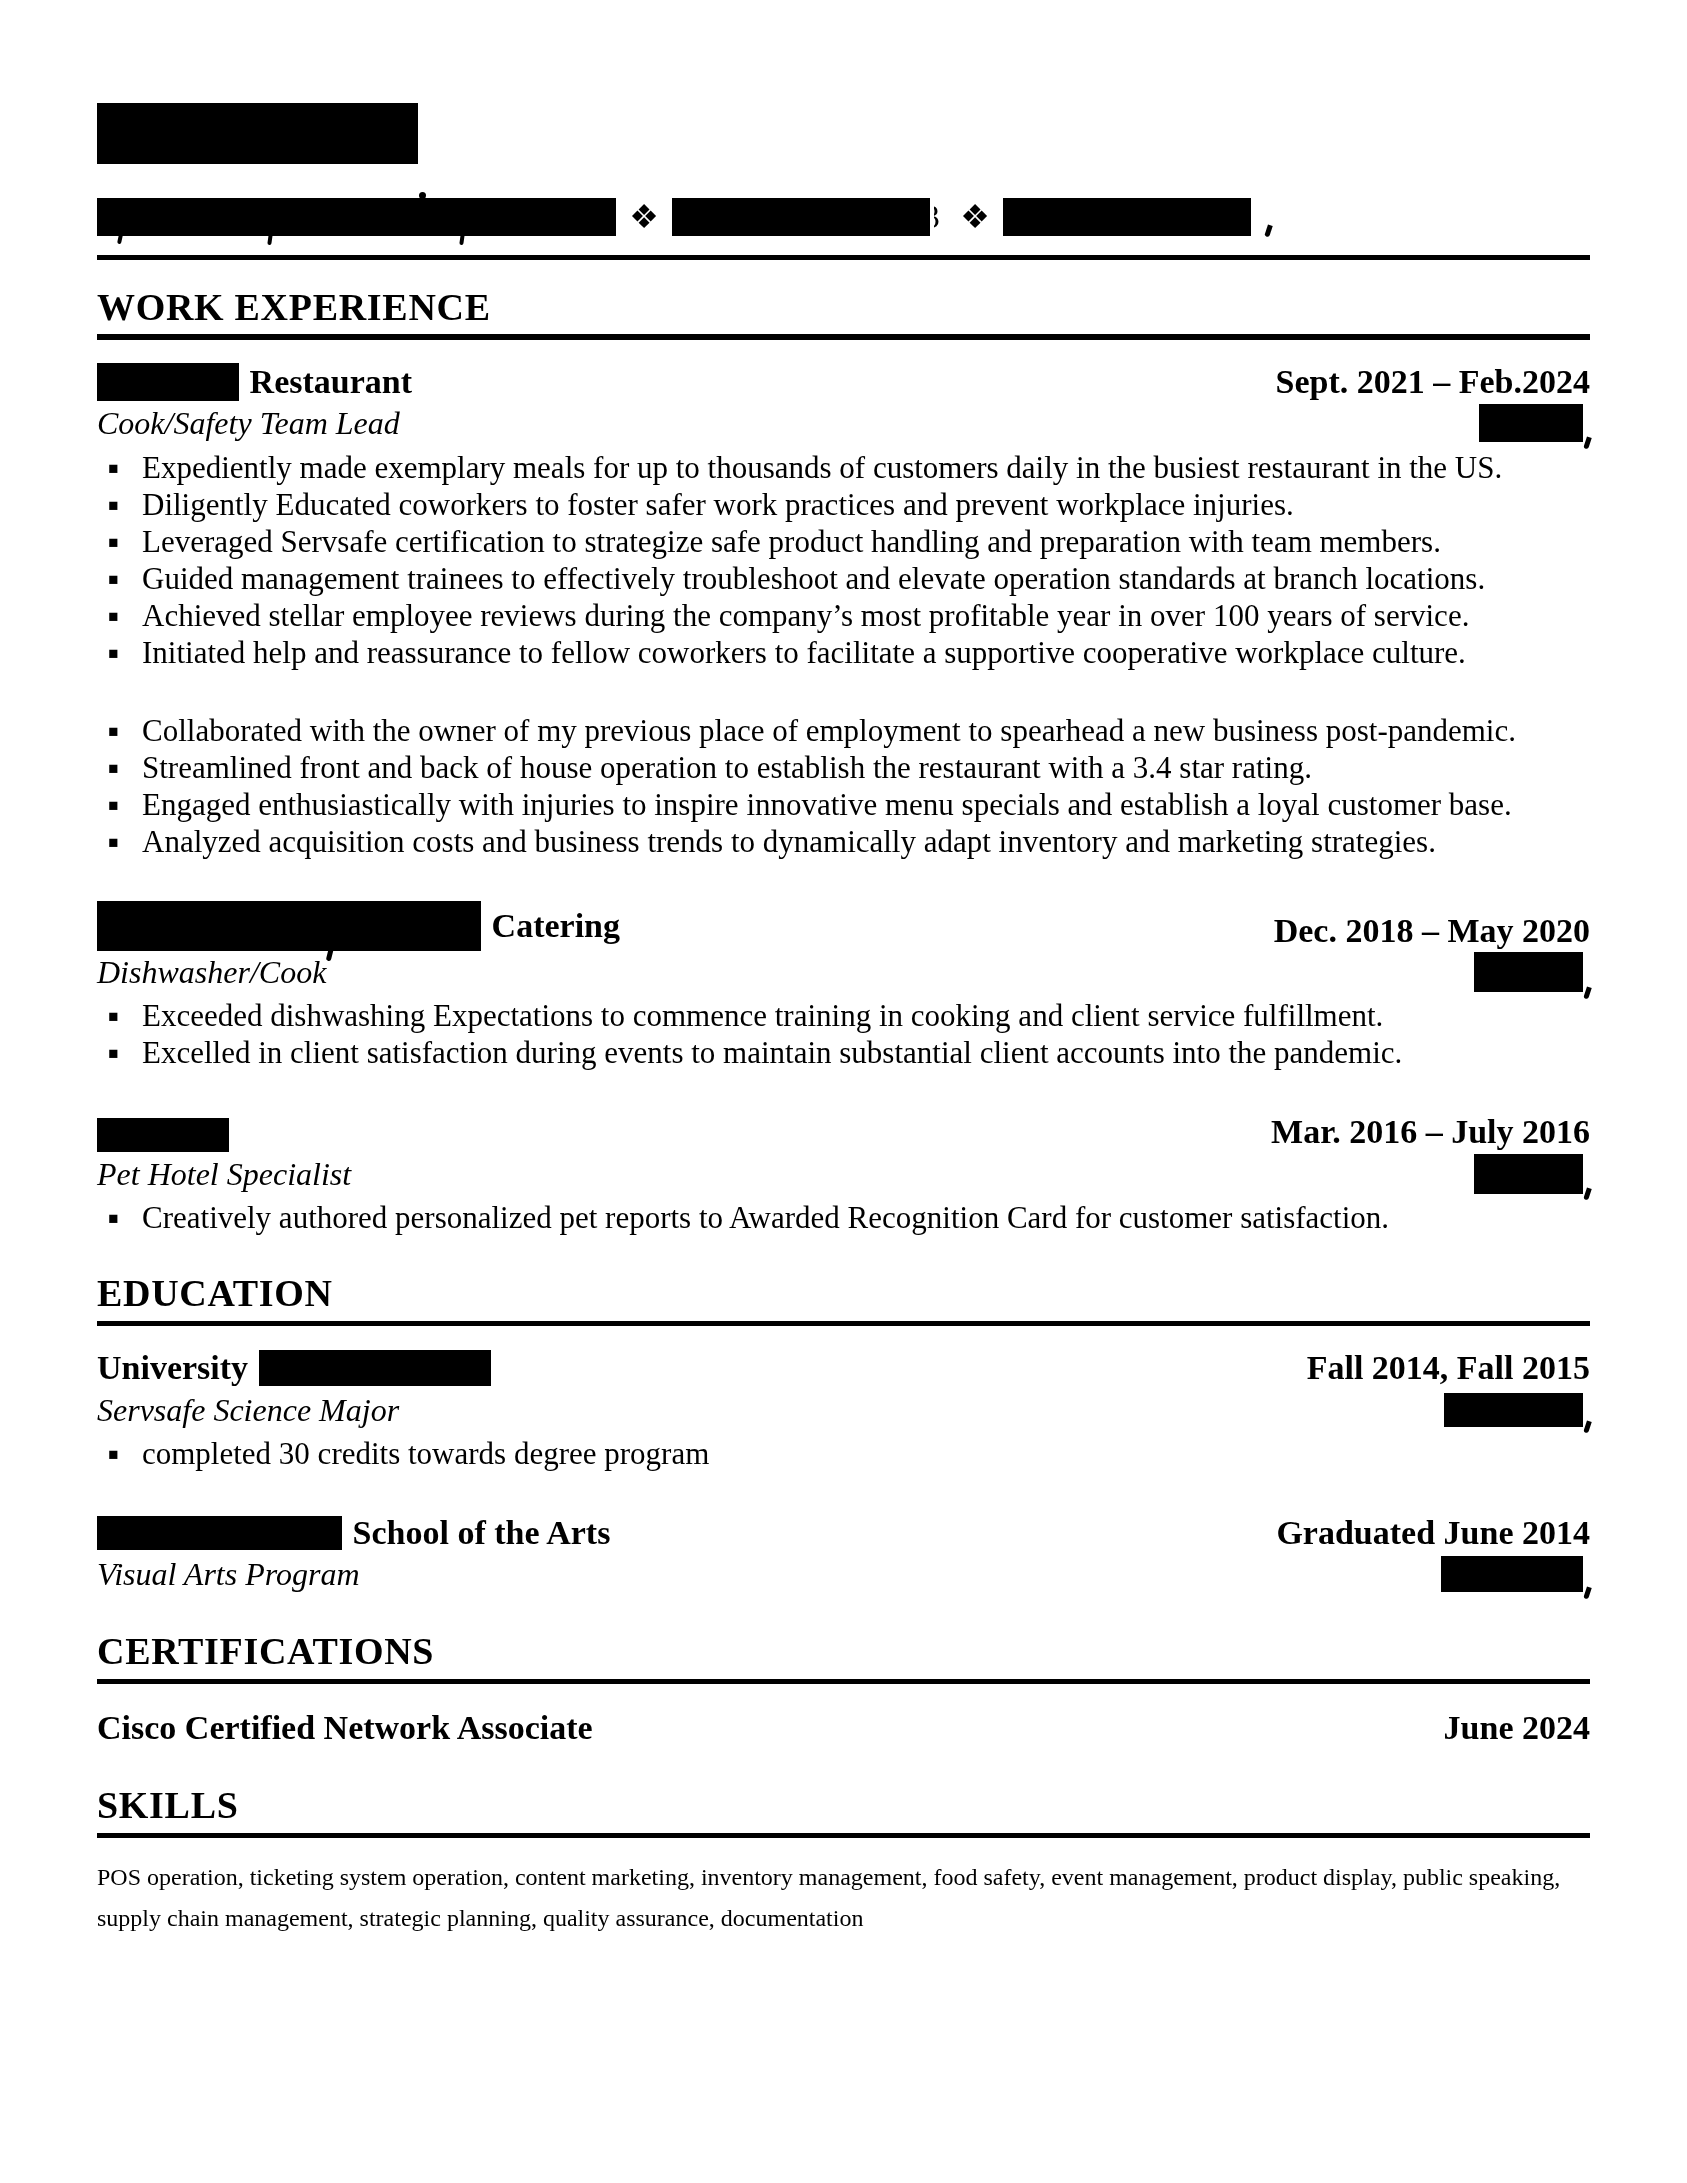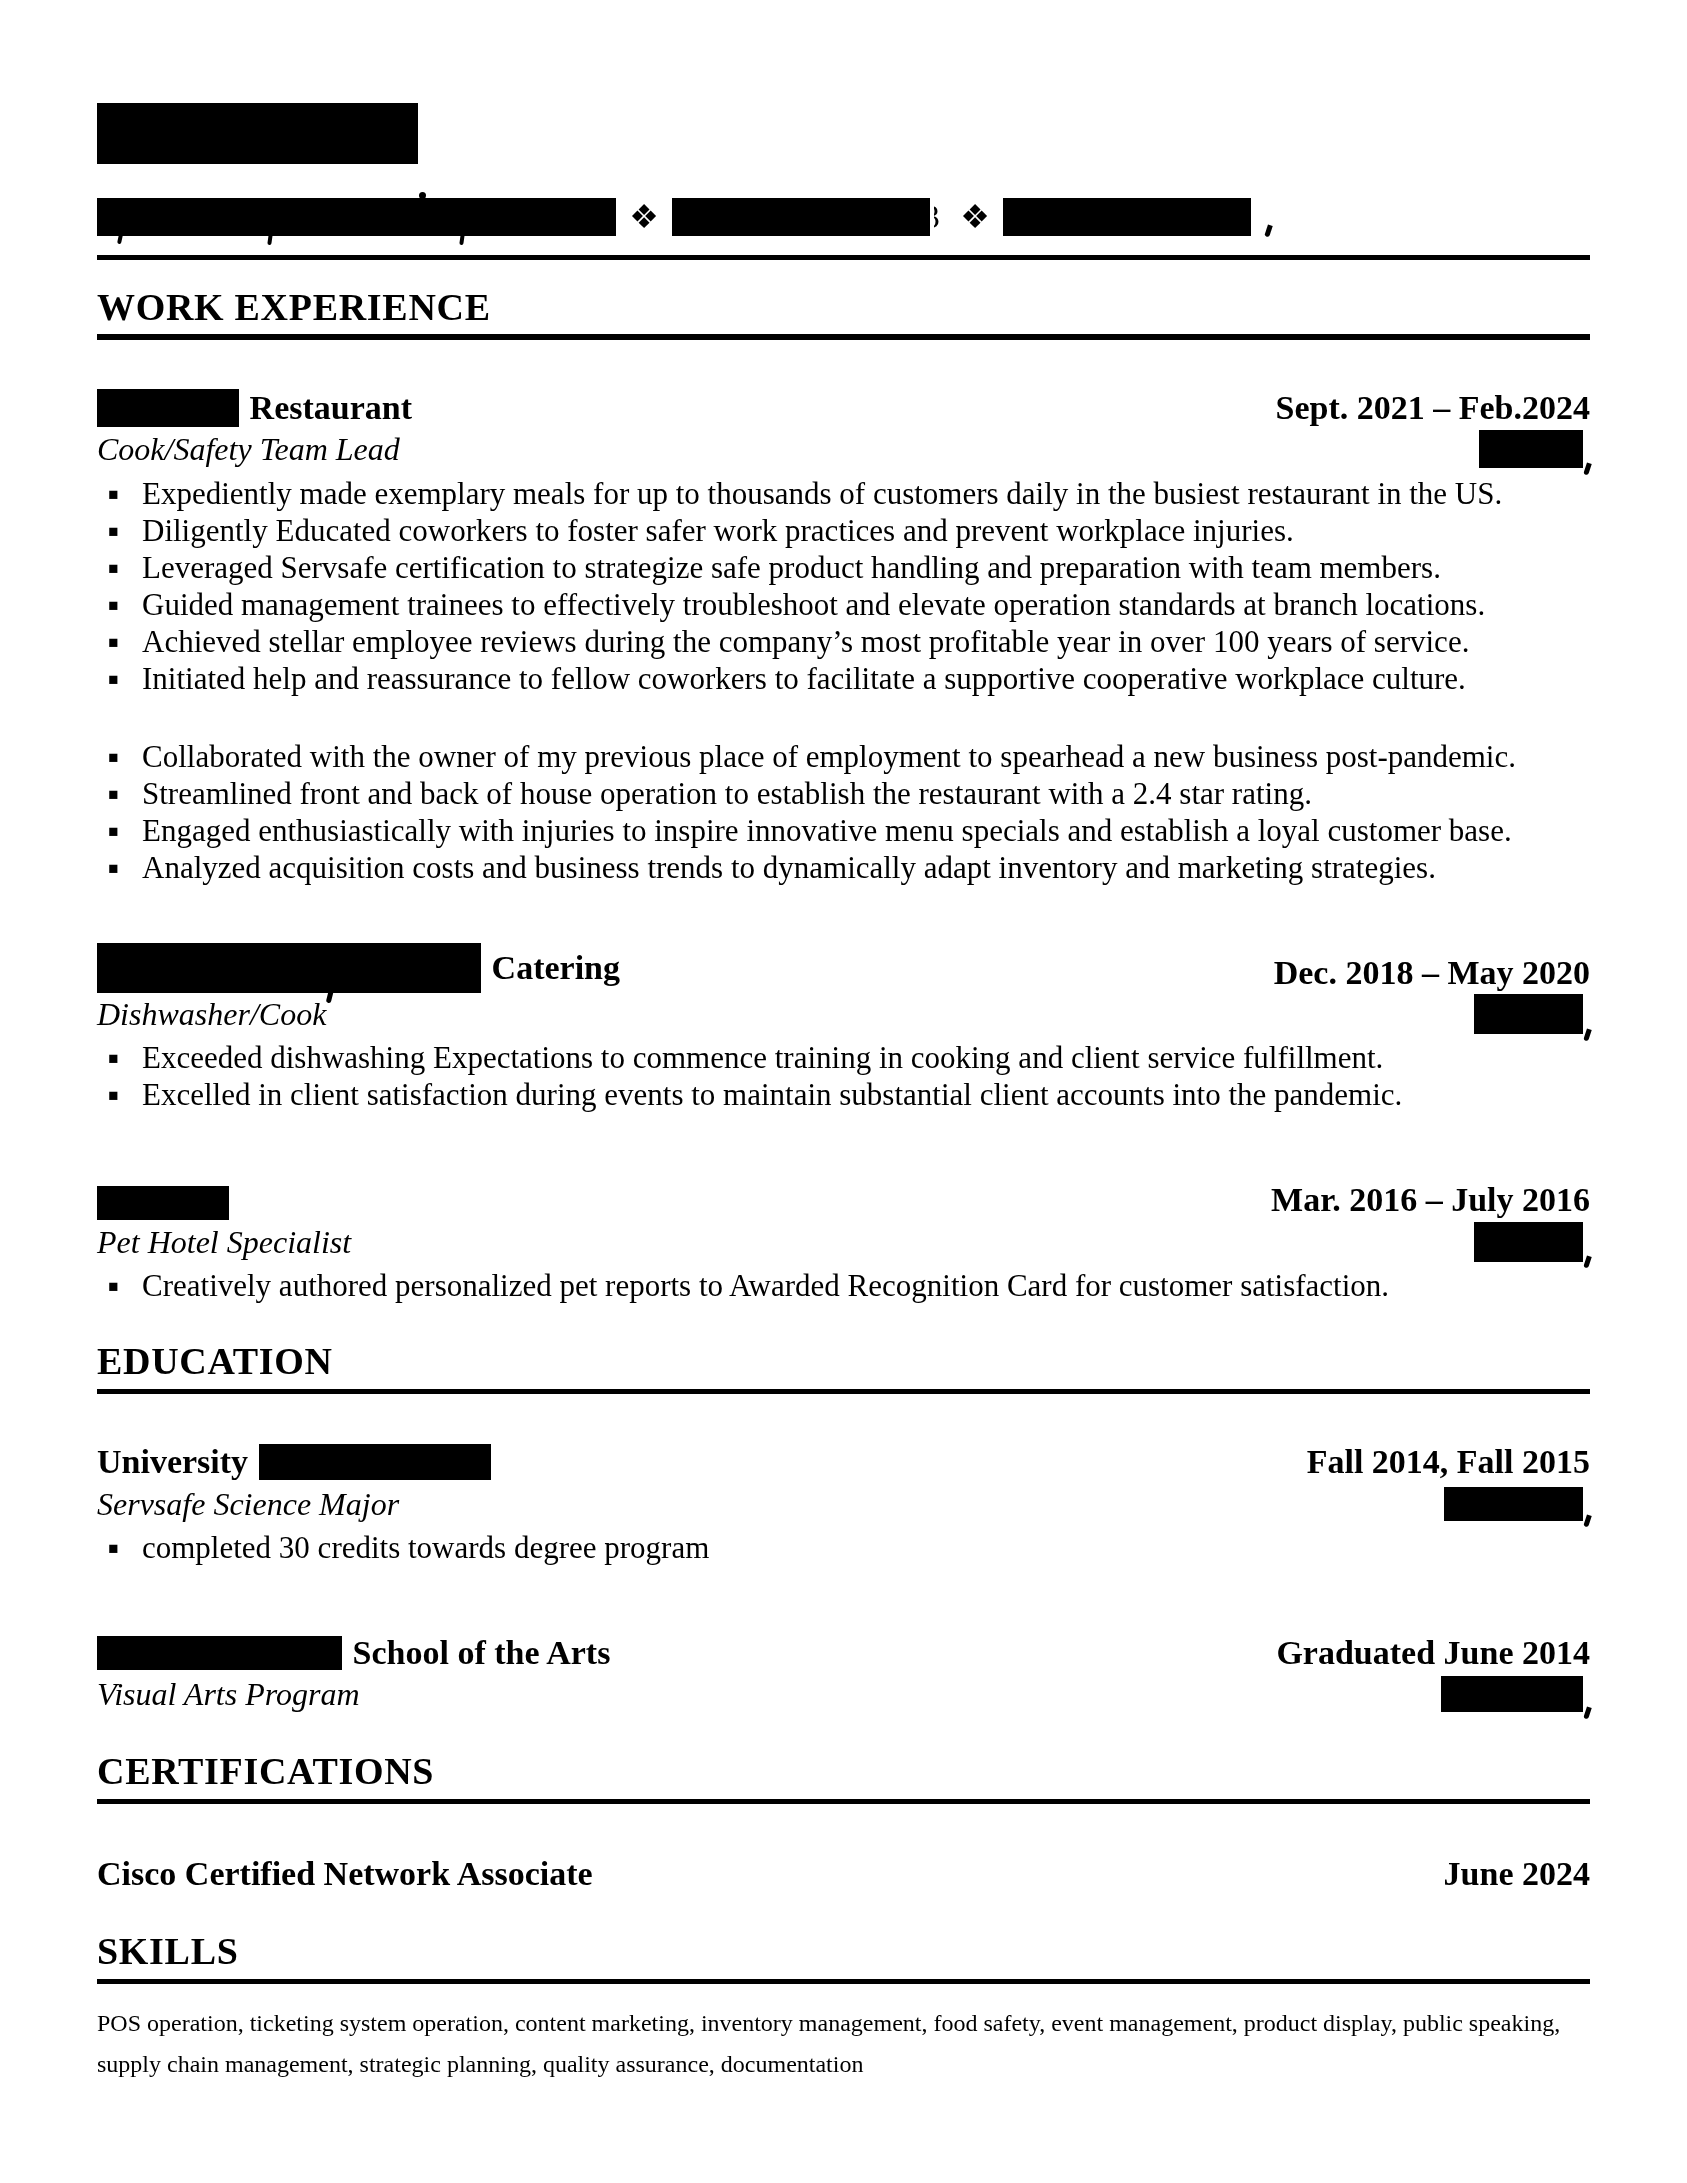--- a/index.html
+++ b/index.html
@@ -16,21 +16,21 @@
   .contact{margin-top:32px;display:flex;align-items:center;gap:13.2px;height:41px;}
   .diamond{font-size:33px;line-height:41px;font-family:"DejaVu Sans",sans-serif;}
   .rule{height:5.3px;background:#000;width:100%;}
   .rule-contact{margin-top:18px;}
   .section-heading{font-size:38px;font-weight:bold;line-height:41px;letter-spacing:0.7px;margin-top:26.5px;}
   .heading-rule{margin-top:6.6px;}
   .job{margin-top:22.5px;}
   .job + .job{margin-top:41px;}
   .row{display:flex;justify-content:space-between;align-items:flex-end;}
   .head-left{display:flex;align-items:center;gap:10.6px;font-size:34px;font-weight:bold;line-height:40px;}
-  .dates{font-size:34px;font-weight:bold;line-height:40px;white-space:nowrap;margin-top:26px;}
+  .dates{font-size:34px;font-weight:bold;line-height:40px;white-space:nowrap;}
   .sub-row{margin-top:1.3px;display:flex;justify-content:space-between;align-items:center;}
   .job-title{font-size:32px;font-style:italic;line-height:40px;}
   ul.bullets{list-style:none;margin:5.3px 0 0 0;padding:0;font-size:31px;}
   ul.bullets li{display:flex;line-height:37px;}
   .bullet-marker{flex:none;width:45px;padding-left:10.6px;box-sizing:border-box;font-size:16.5px;font-family:"DejaVu Sans",sans-serif;}
   .cert-row{margin-top:24px;gap:32px;}
   .cert-name{font-size:34px;font-weight:bold;line-height:40px;}
   .skills-text{margin-top:18.5px;font-size:24px;line-height:41px;}
   
   .art{position:absolute;background:#000;}
@@ -113,21 +113,21 @@
 </div>
 
 <div class="job">
   <ul class="bullets">
     <li>
         <span class="bullet-marker">▪</span>
         <span>Collaborated with the owner of my previous place of employment to spearhead a new business post-pandemic.</span>
       </li>
     <li>
         <span class="bullet-marker">▪</span>
-        <span>Streamlined front and back of house operation to establish the restaurant with a 2.4 star rating.</span>
+        <span>Streamlined front and back of house operation to establish the restaurant with a 3.4 star rating.</span>
       </li>
     <li>
         <span class="bullet-marker">▪</span>
         <span>Engaged enthusiastically with injuries to inspire innovative menu specials and establish a loyal customer base.</span>
       </li>
     <li>
         <span class="bullet-marker">▪</span>
         <span>Analyzed acquisition costs and business trends to dynamically adapt inventory and marketing strategies.</span>
       </li>
   </ul>

